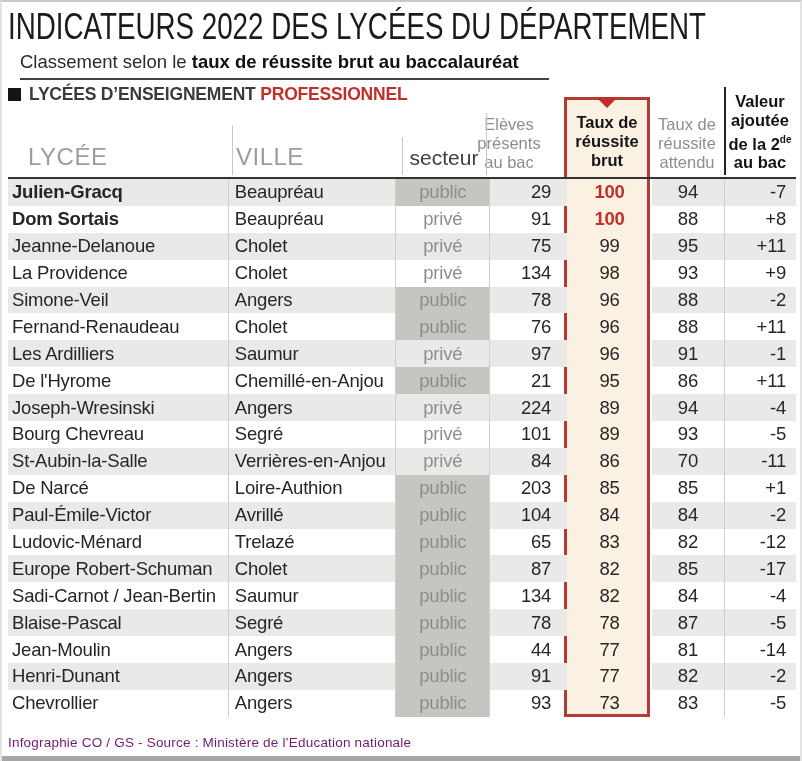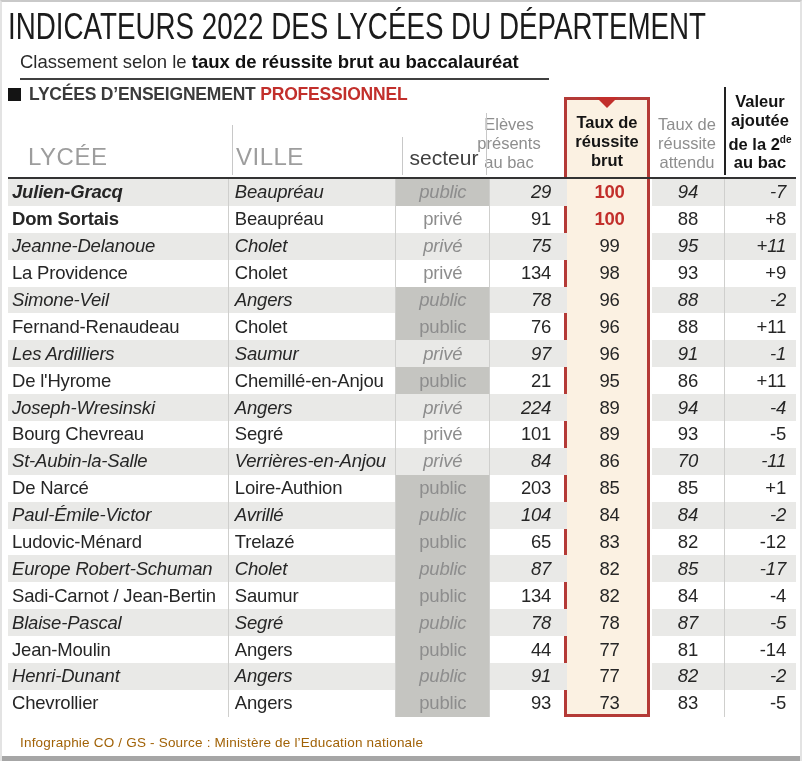--- a/index.html
+++ b/index.html
@@ -57,23 +57,23 @@
   .c-lycee{width:224px;padding-left:4px;border-right:1px solid #cfcfcd;}
   .c-lycee.bold{font-weight:bold;}
   .c-ville{width:170px;padding-left:6px;border-right:1px solid #cfcfcd;}
   .c-secteur{width:95px;justify-content:center;color:#8d8d8d;border-right:1px solid #cfcfcd;}
   .c-secteur.public{background:var(--public_bg) !important;}
   .c-eleves{width:78px;justify-content:flex-end;padding-right:16px;}
   .c-brut{width:86px;justify-content:center;}
   .c-brut.top{color:var(--accent_red);font-weight:bold;}
   .c-attendu{width:74px;justify-content:center;border-right:1px solid #cfcfcd;}
   .c-valeur{width:72px;justify-content:flex-end;padding-right:10px;}
-  .row.stripe .cell:not(.c-brut){background:var(--row_stripe);font-style:italic;}
-
-  .credit{position:absolute;left:6px;bottom:11px;font-size:13.5px;color:#a16207;letter-spacing:0.2px;margin-left:12px;}
+  .row.stripe .cell:not(.c-brut){background:var(--row_stripe);}
+
+  .credit{position:absolute;left:6px;bottom:11px;font-size:13.5px;color:#701a75;letter-spacing:0.2px;}
   .bottom-bar{position:absolute;left:0;bottom:0;width:100%;height:5px;background:#a6a6a6;}
 </style>
 </head>
 <body>
 
 <div class="page">
 
   <div class="title">INDICATEURS 2022 DES LYCÉES DU DÉPARTEMENT</div>
 
   <div class="subtitle"><span>Classement selon le </span><span class="bold">taux de réussite brut au baccalauréat</span></div>

